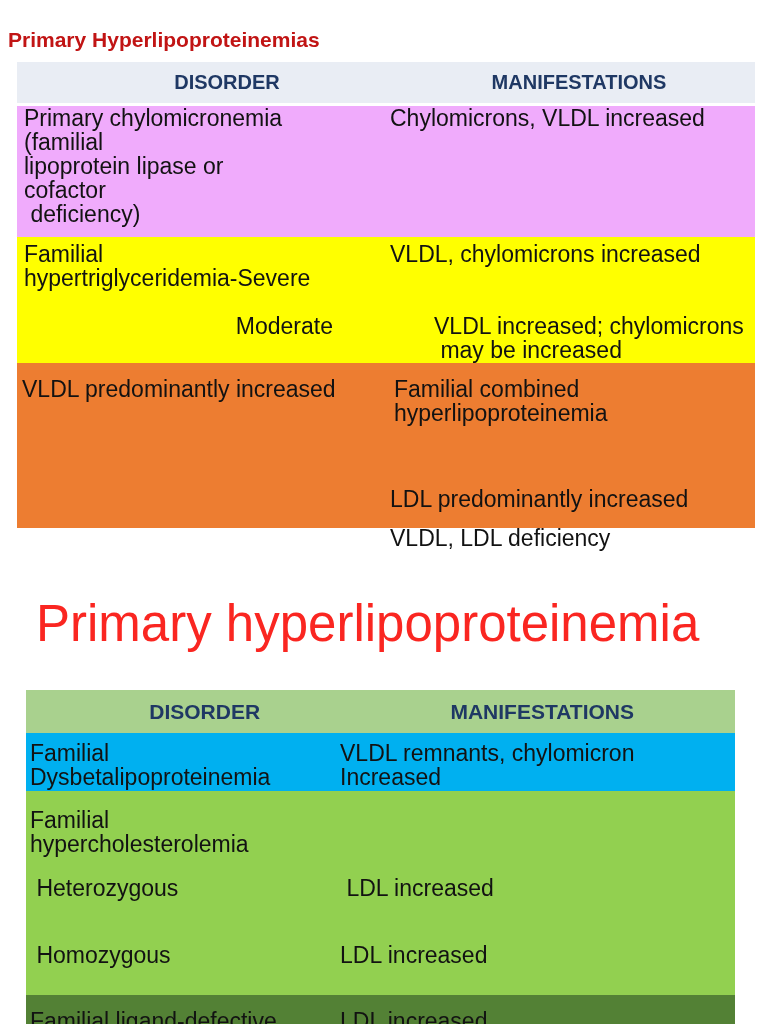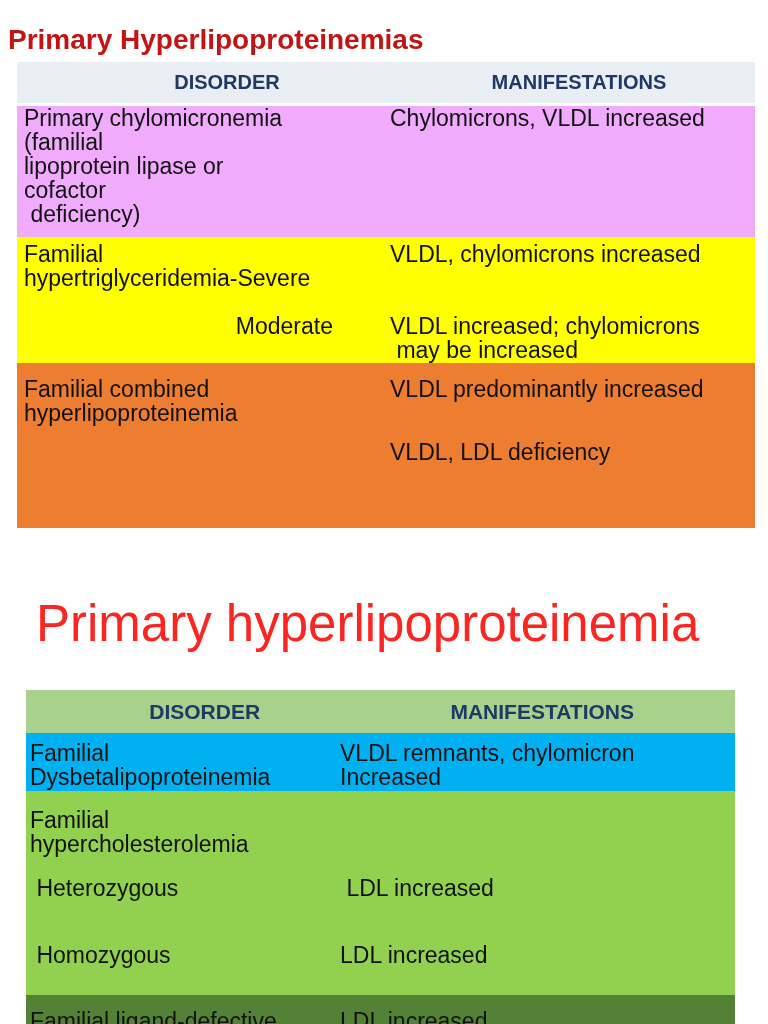--- a/index.html
+++ b/index.html
@@ -8,21 +8,21 @@
     background:#ffffff;
     position:relative;
     overflow:hidden;
     font-family:"Liberation Sans", sans-serif;
     color:#121212;
   }
 
   
   .slide-title-1 {
     position:absolute; left:8px; top:25px;
-    font-size:28px; line-height:30px; font-weight:bold;
+    font-size:21px; line-height:30px; font-weight:bold;
     color:#c11414;
   }
   .slide-title-2 {
     position:absolute; left:36px; top:601px;
     font-size:51px; line-height:46px; font-weight:400;
     color:#fa2621;
   }
 
   
   .tbl { position:absolute; }
@@ -47,21 +47,21 @@
   .t1 .hdr-cell { font-size:20px; }
   .t1 .hc-l { width:369px; }
   .t1 .hc-r { width:369px; }
   .t1 .cl { width:368px; padding-left:7px; }
   .t1 .cr { flex:1; padding-left:5px; }
 
   .row-blue   { background:#f0abfc; height:131px; }
   .row-yellow { background:#ffff00; height:126px; padding-top:5px; }
   .row-orange { background:#ed7d31; height:165px; padding-top:14px; }
 
-  .sub-moderate { margin-top:24px; }
+  .sub-moderate { margin-top:24px;gap:44px; }
   .moderate-cell { text-align:right; padding-right:52px; }
   .gap-62 { margin-top:62px; }
   .gap-15 { margin-top:15px; }
 
   
   .t2 { left:26px; top:690px; width:709px; }
   .t2 .hdr-row { height:43px; background:#a9d18e; }
   .t2 .hdr-cell { font-size:21px; }
   .t2 .hc-l { width:304px; }
   .t2 .hc-r { width:405px; }
@@ -106,23 +106,27 @@
     </div>
     <div class="subrow sub-moderate">
       <div class="cell cl moderate-cell">Moderate</div>
       <div class="cell cr">VLDL increased; chylomicrons
  may be increased</div>
     </div>
   </div>
 
   <div class="trow row-orange">
     <div class="subrow">
+      <div class="cell cr">VLDL predominantly increased</div>
       <div class="cell cl">Familial combined
 hyperlipoproteinemia</div>
-      <div class="cell cr">VLDL predominantly increased</div>
+    </div>
+    <div class="subrow gap-62">
+      <div class="cell cl"></div>
+      <div class="cell cr">LDL predominantly increased</div>
     </div>
     <div class="subrow gap-15">
       <div class="cell cl"></div>
       <div class="cell cr">VLDL, LDL deficiency</div>
     </div>
   </div>
 
 </div>
 
 <div class="slide-title-2">Primary hyperlipoproteinemia</div>

